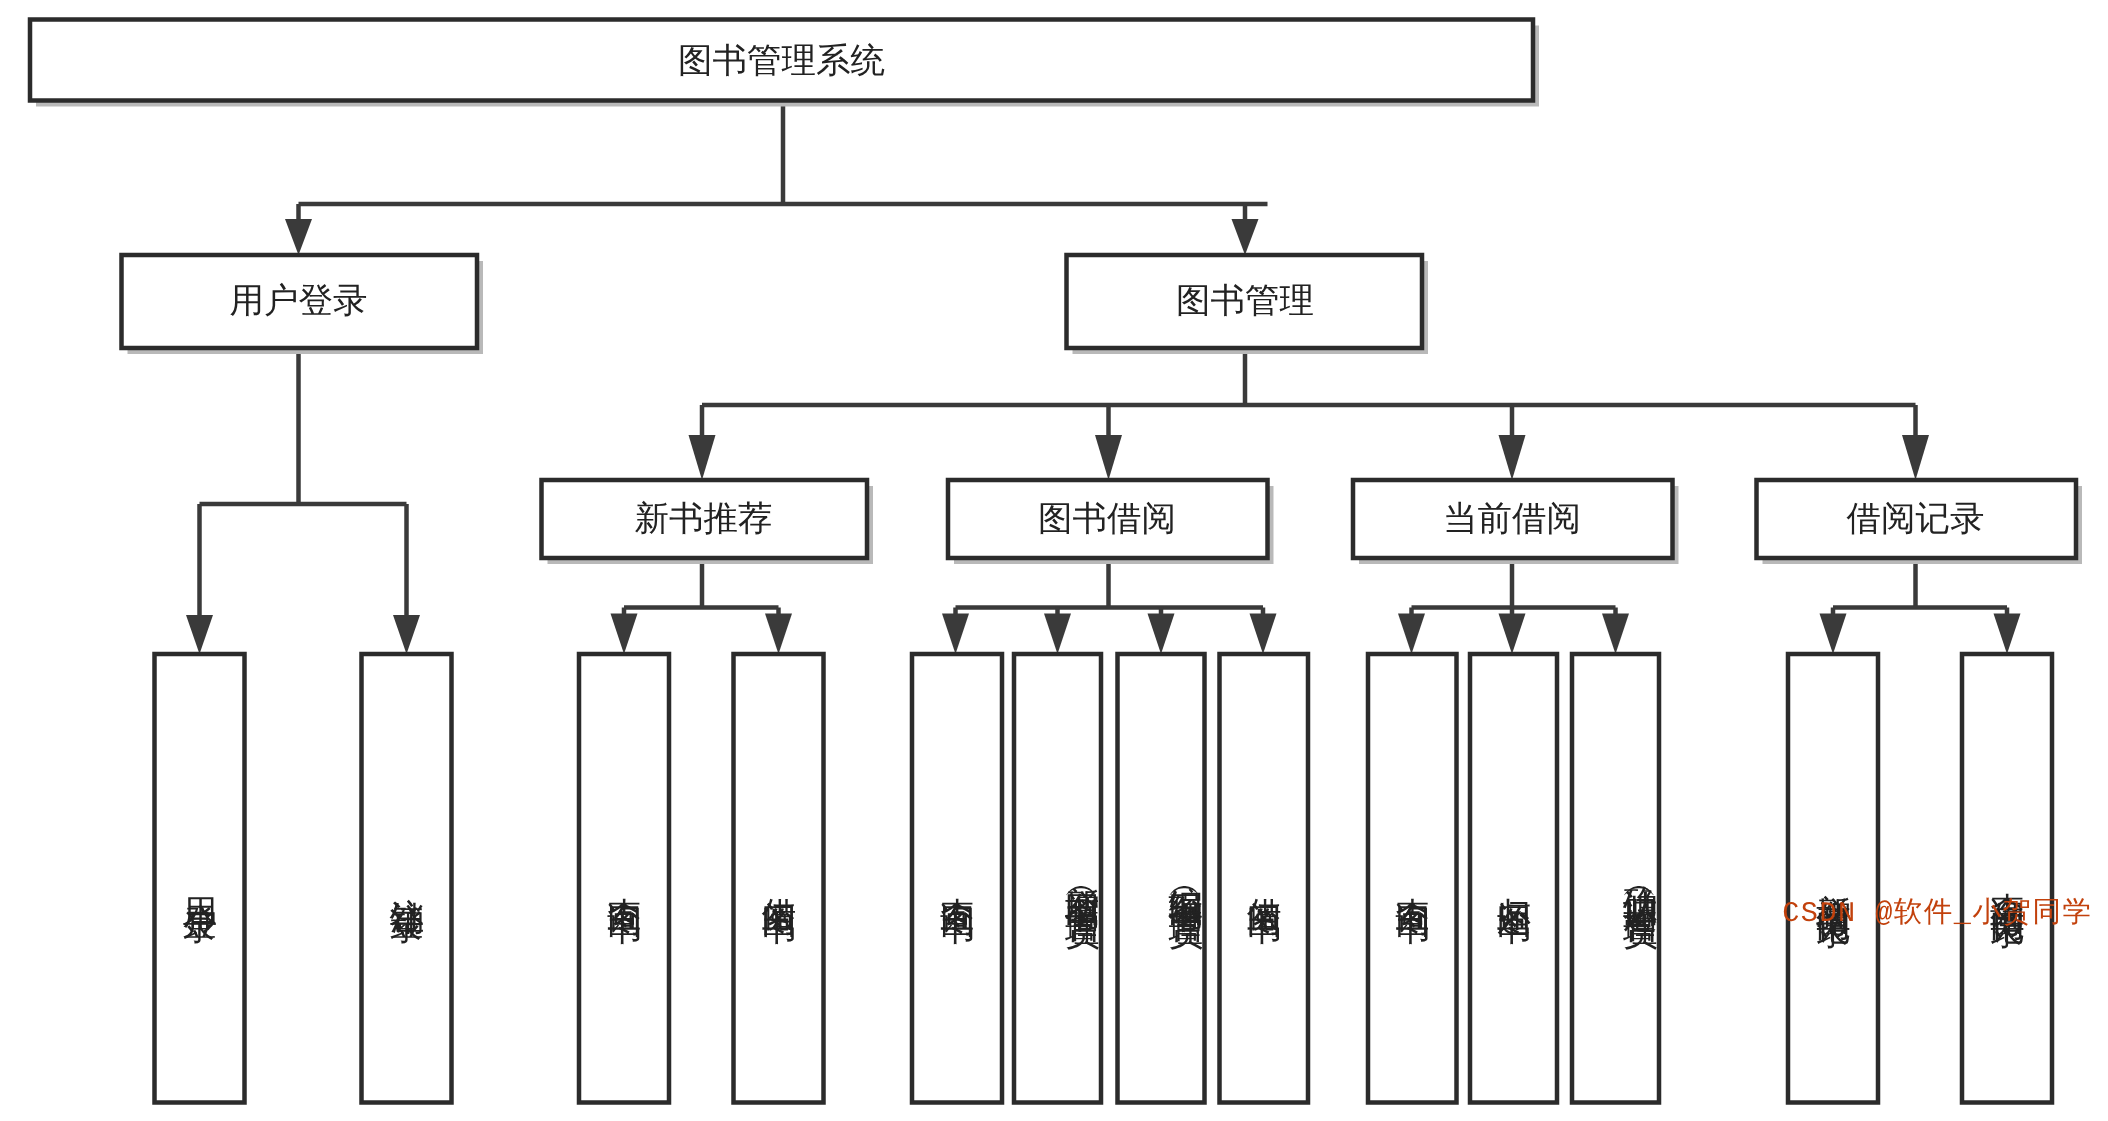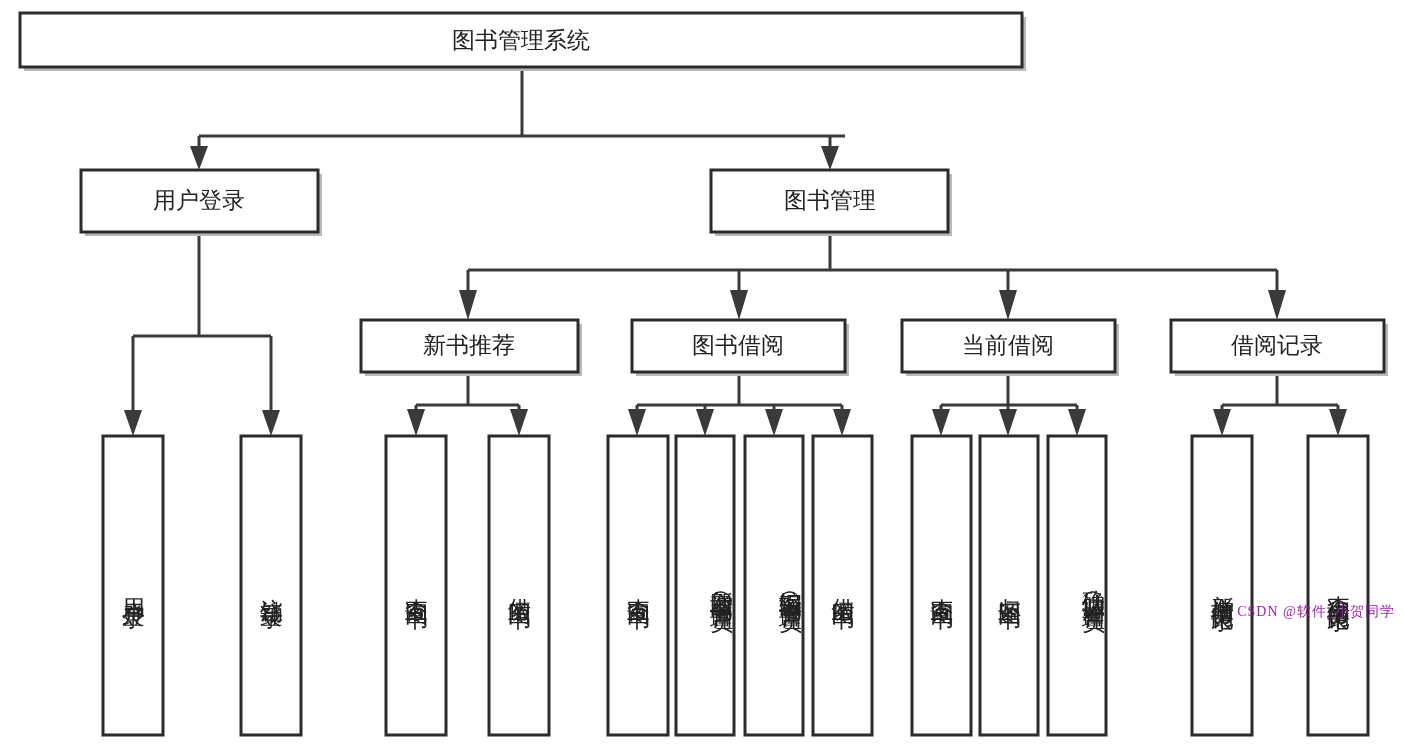--- a/index.html
+++ b/index.html
@@ -65,23 +65,23 @@
     line-height: 1.12;
     letter-spacing: 3px;
     color: #222222;
     white-space: nowrap;
     pointer-events: none;
   }
   .watermark {
     position: absolute;
     right: 10px;
     bottom: 6px;
-    font-family: Liberation Serif, serif;
-    font-size: 14px;
-    color: #a21caf;
+    font-family: Liberation Mono, monospace;
+    font-size: 19px;
+    color: #c2410c;
     letter-spacing: 1px;
     white-space: nowrap;
     pointer-events: none;
   }
 </style>
 </head>
 <body>
 
 <div id="diagram-root">
 

